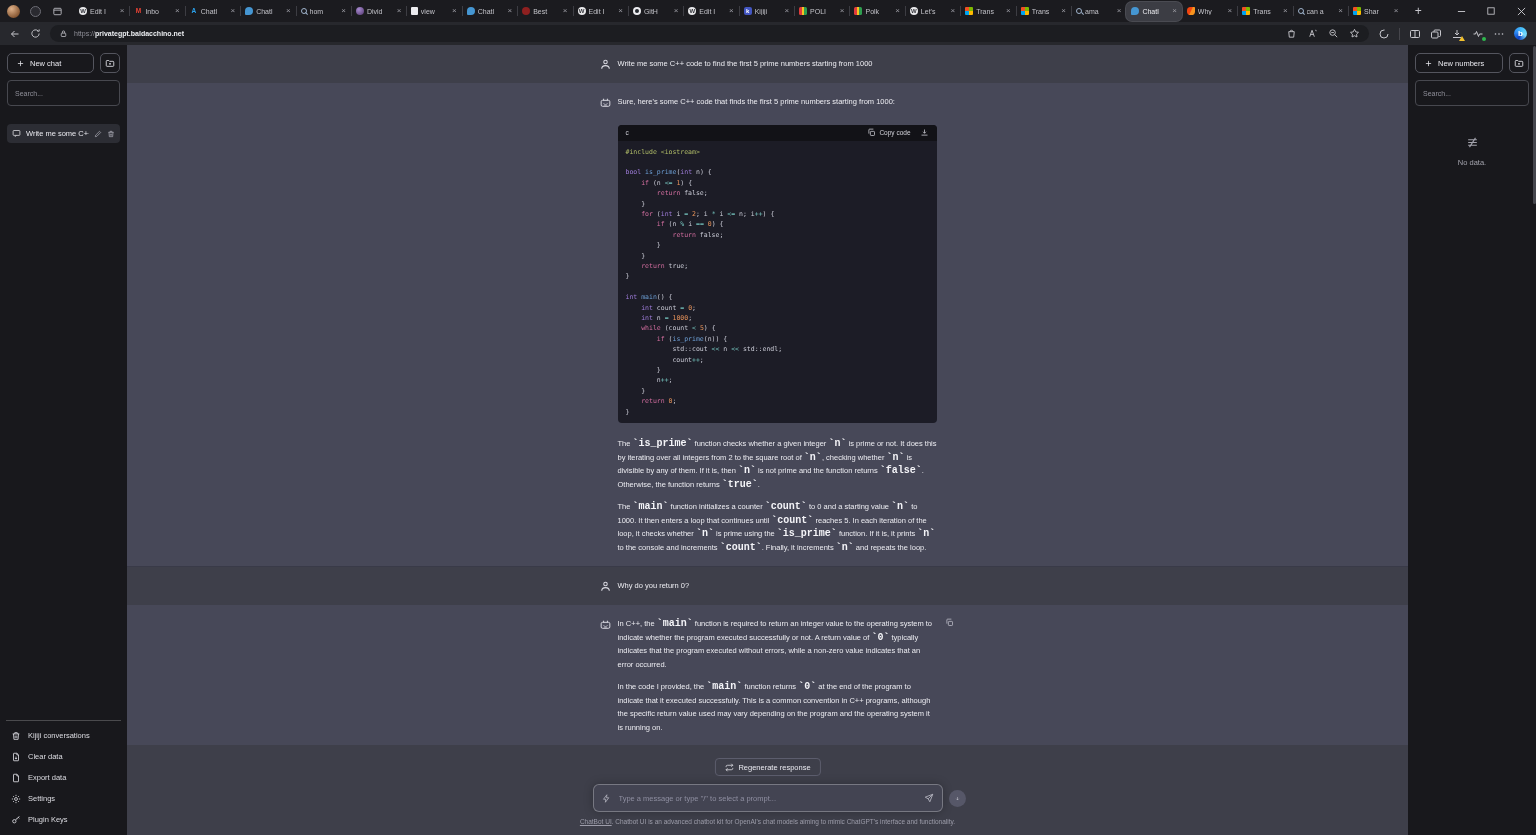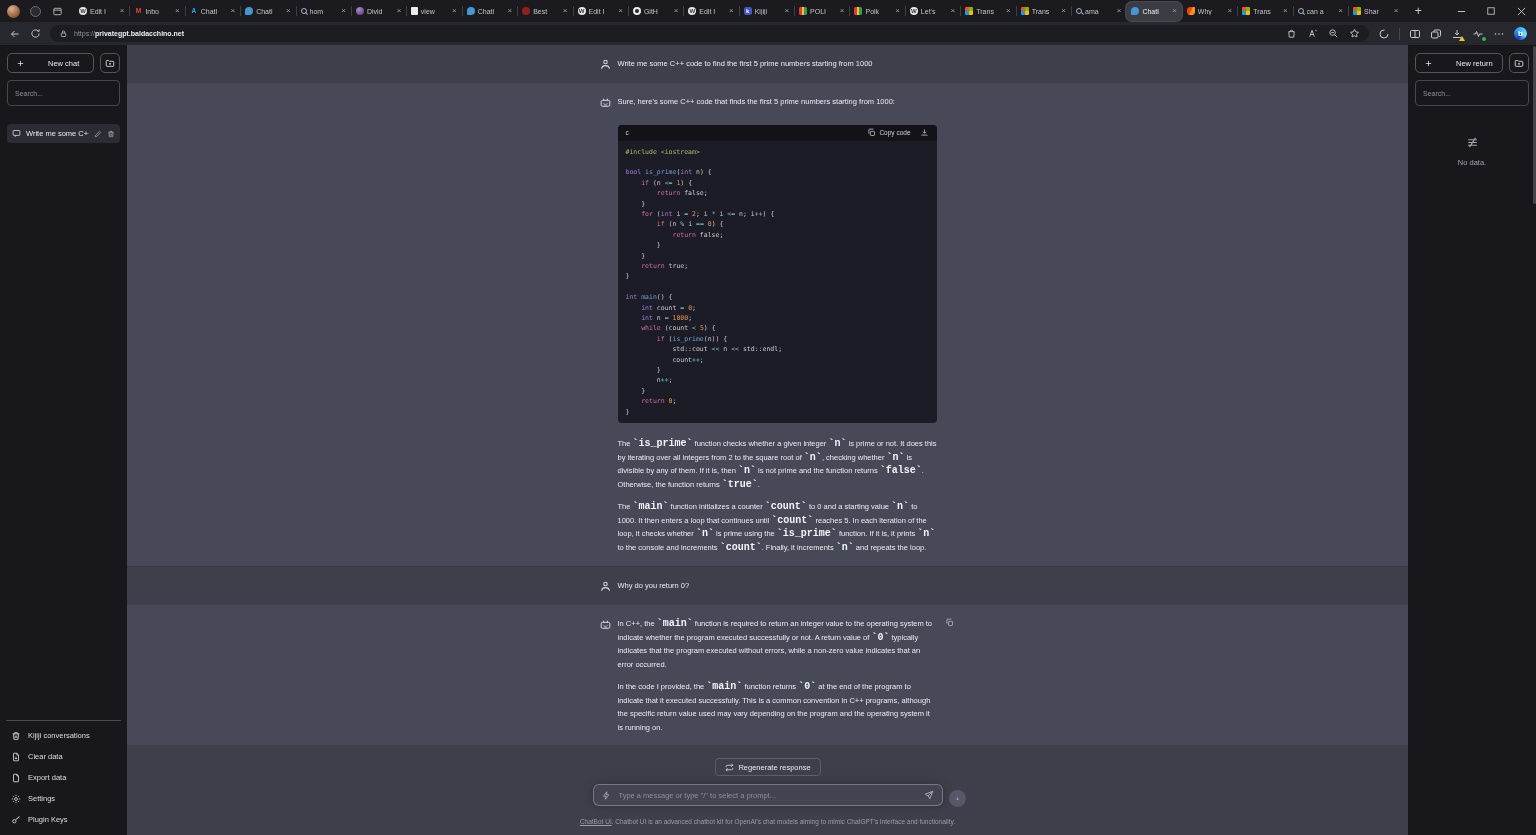--- a/index.html
+++ b/index.html
@@ -63,21 +63,21 @@
   .ess-dot{position:absolute;right:-2px;bottom:-1px;width:4px;height:4px;border-radius:50%;background:#2db84d}
   .copilot-icon{width:13px;height:13px;border-radius:50%;display:flex;align-items:center;justify-content:center;
      background:conic-gradient(from 200deg,#0b3fc1,#2f8ef5,#49c3fb,#7adcfd,#0b3fc1);color:#fff;font-size:8px;font-weight:bold}
 
   
   .app{flex:1;display:flex;min-height:0}
   .sidebar{width:127px;background:var(--sidebar-bg);display:flex;flex-direction:column;padding:8px 7px 5px;color:#e5e5ea;flex:none;position:relative}
   .sidebar.right{width:128px}
   .side-top{display:flex;gap:6px}
   .btn-outline{border:1px solid #54555e;border-radius:5px;background:none;color:#e8e8ee;font-size:7.5px;
-     display:flex;align-items:center;gap:23px;height:20px;padding:0 8px;flex:1;white-space:nowrap}
+     display:flex;align-items:center;gap:5px;height:20px;padding:0 8px;flex:1;white-space:nowrap}
   .btn-square{flex:none;width:20px;justify-content:center;padding:0}
   .side-search{margin-top:7px;height:17px;border:1px solid #47484f;border-radius:4px;background:none;
      color:#d5d5dc;font-size:7px;padding:12px 7px;width:100%;outline:none}
   .side-search::placeholder{color:#8f8f99}
   .conv-list{flex:1;margin-top:18px;min-height:0}
   .conv-item{height:19px;display:flex;align-items:center;gap:5px;background:#2c2d34;border-radius:4px;padding:0 5px;font-size:7.5px}
   .conv-title{flex:1;white-space:nowrap;overflow:hidden;color:#e8e8ee}
   .conv-act{color:#b4b4be;background:none;border:none;padding:0;display:flex}
   .side-divider{border-top:1px solid rgba(255,255,255,.22);margin:5px -1px 4px}
   .side-item{height:21px;display:flex;align-items:center;gap:7px;font-size:7.5px;color:#dcdce2;background:none;border:none;padding:0 4px;width:100%;text-align:left}
@@ -106,21 +106,21 @@
   .code-head{height:16px;background:var(--code-head-bg);display:flex;align-items:center;padding:0 8px;font-size:6.5px;color:#d2d2da}
   .code-actions{margin-left:auto;display:flex;gap:9px;align-items:center}
   .code-actions button{background:none;border:none;color:#d2d2da;font-size:6.5px;display:flex;align-items:center;gap:3px;padding:0}
   .codeblock pre{margin:0;padding:6px 8px;font-family:"DejaVu Sans Mono",monospace;font-size:6.5px;line-height:10.4px;color:var(--tok-plain);white-space:pre;overflow:hidden}
   .tok-kw{color:var(--tok-kw)} .tok-type{color:var(--tok-type)} .tok-fn{color:var(--tok-fn)}
   .tok-num{color:var(--tok-num)} .tok-op{color:var(--tok-op)} .tok-inc{color:var(--tok-inc)} .tok-pl{color:var(--tok-plain)}
 
   .chat-bottom{height:90px;position:relative;flex:none;background:var(--main-bg)}
   .regen-btn{position:absolute;left:50%;top:13px;transform:translateX(-50%);display:flex;align-items:center;gap:5px;
      border:1px solid #5c5d6d;background:var(--main-bg);color:#e9e9ef;font-size:7.5px;padding:0 9px;height:18px;border-radius:4px;white-space:nowrap}
-  .input-wrap{position:absolute;left:50%;transform:translateX(-50%);top:39px;width:350px;height:22px;background:#434452;
+  .input-wrap{position:absolute;left:50%;transform:translateX(-50%);top:39px;width:350px;height:28px;background:#434452;
      border:1px solid rgba(255,255,255,.28);border-radius:6px;display:flex;align-items:center;padding:0 8px;gap:6px;
      box-shadow:0 0 10px rgba(0,0,0,.25)}
   .chat-input{flex:1;background:none;border:none;outline:none;color:#fff;font-size:7.5px;min-width:0}
   .chat-input::placeholder{color:#8e8ea0}
   .send-btn,.bolt{background:none;border:none;color:#b9b9c4;padding:0;display:flex}
   .scroll-btn{position:absolute;left:50%;top:45px;transform:translateX(181px);width:17px;height:17px;border-radius:50%;
      background:#565768;border:none;color:#e2e2ea;display:flex;align-items:center;justify-content:center}
   .chat-footer{position:absolute;left:0;right:0;bottom:10px;text-align:center;font-size:6.5px;color:#9d9daa}
   .chat-footer a{color:#9d9daa;text-decoration:underline}
 </style>
@@ -558,21 +558,21 @@
         </div>
       </div>
     </div>
 
     <div class="sidebar right">
       <div class="side-top">
         <button class="btn-outline">
           <svg width="9" height="9" viewBox="0 0 24 24" fill="none" stroke="currentColor" stroke-width="2">
               <path d="M12 5v14M5 12h14"></path>
             </svg>
-          <span>New return</span>
+          <span>New numbers</span>
         </button>
         <button class="btn-outline btn-square">
           <svg width="10" height="10" viewBox="0 0 24 24" fill="none" stroke="currentColor" stroke-width="2">
               <path d="M3 8a2 2 0 0 1 2-2h4l2 2h8a2 2 0 0 1 2 2v8a2 2 0 0 1-2 2H5a2 2 0 0 1-2-2z"></path>
               <path d="M12 12v4M10 14h4"></path>
             </svg>
         </button>
       </div>
       <input class="side-search" placeholder="Search..." style="">
       <div class="no-data">

